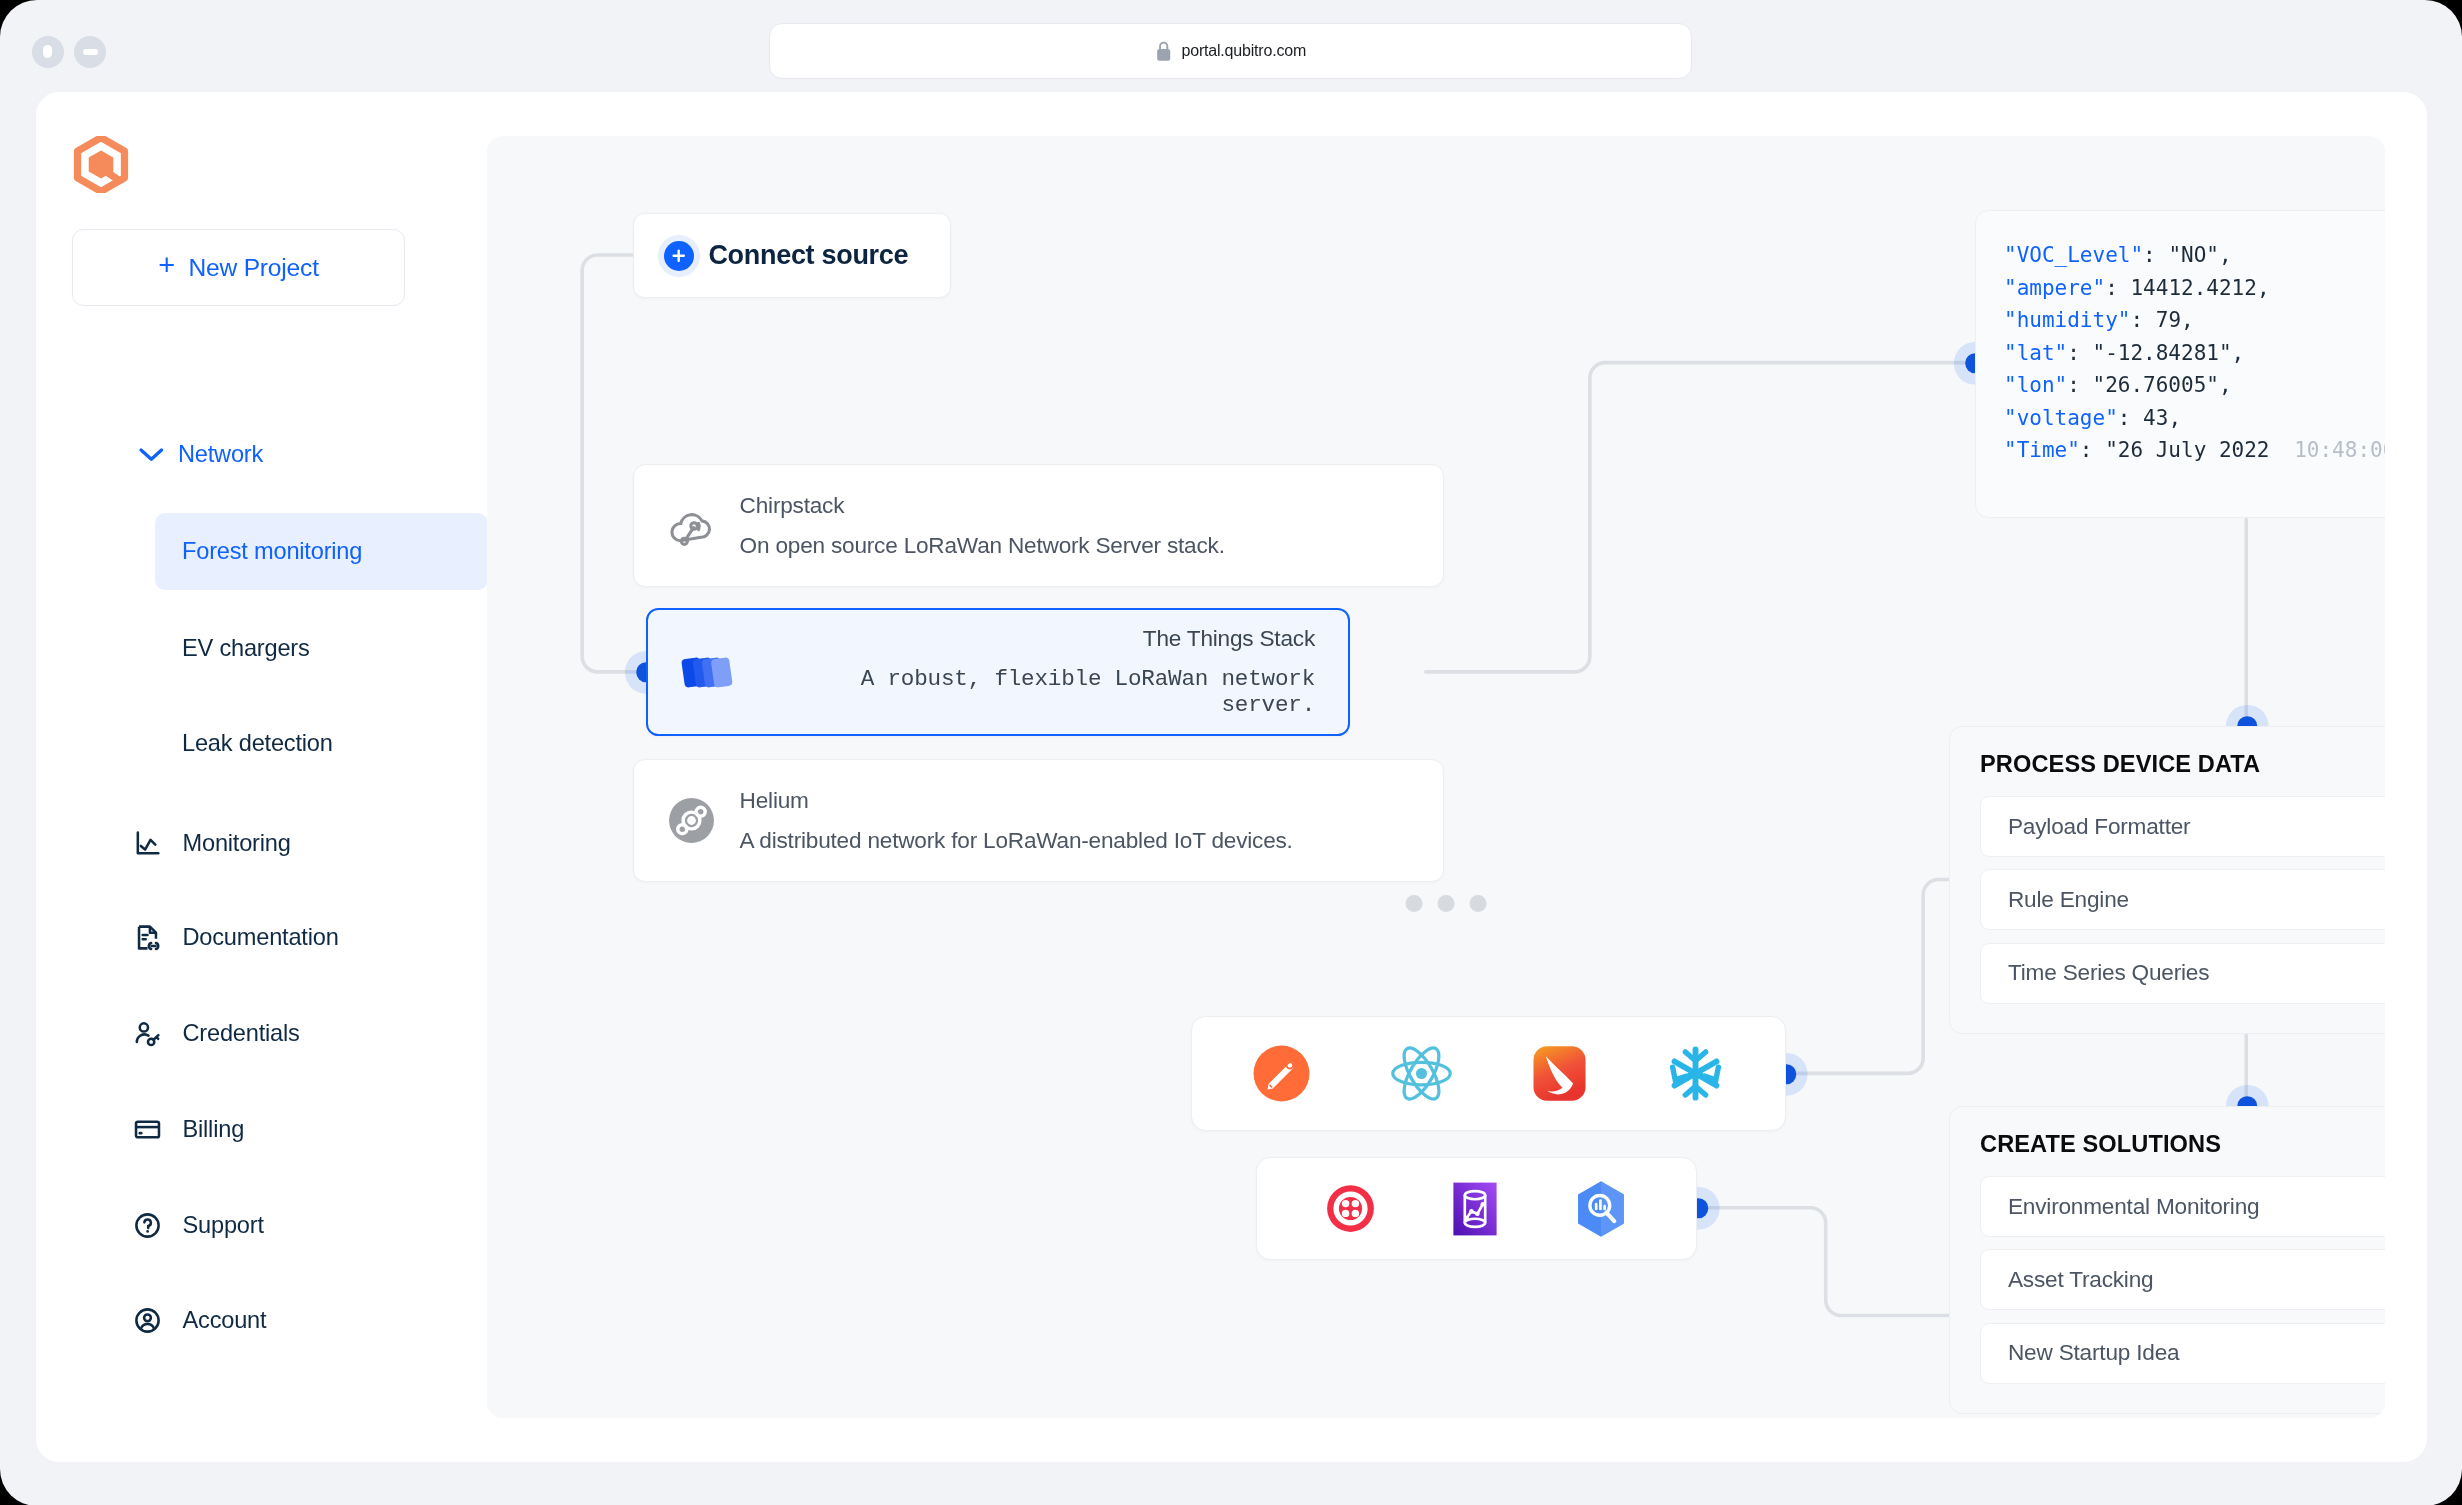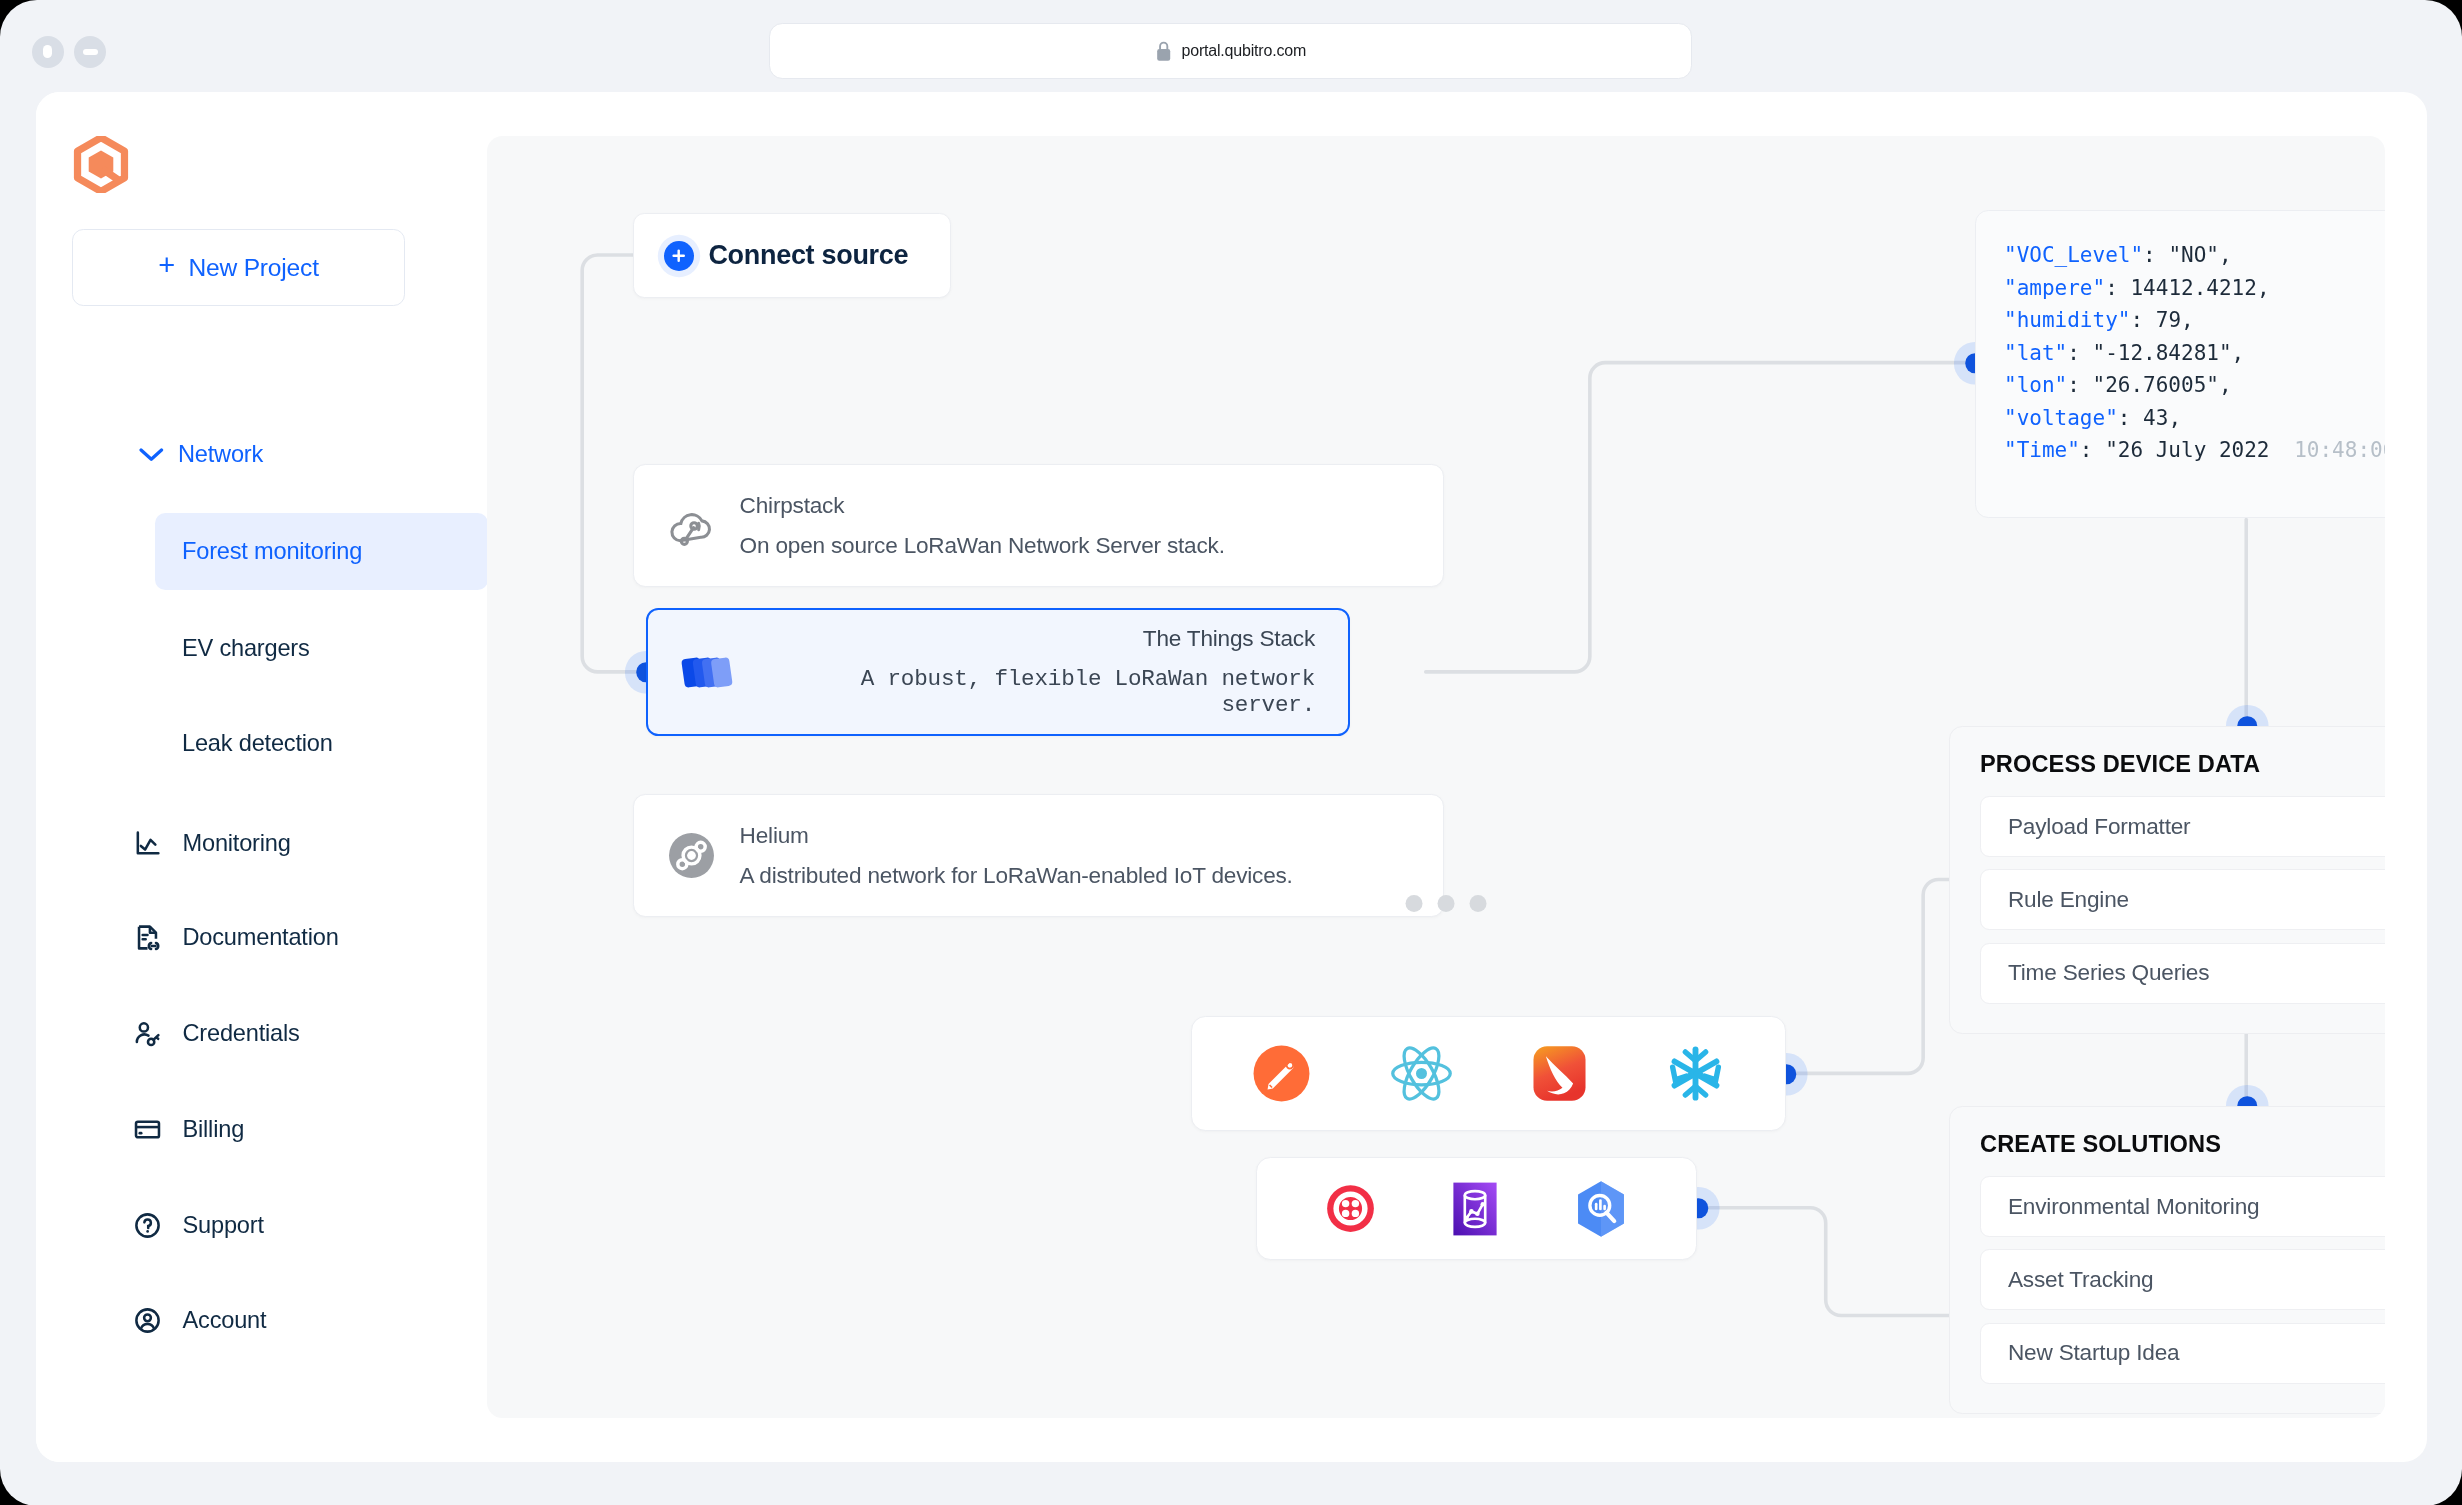--- a/index.html
+++ b/index.html
@@ -244,21 +244,21 @@
   .source-desc {
     font-size: 22.6px;
     color: #4b5563;
     letter-spacing: -0.2px;
   }
   .source-card.selected .source-title { color: #3b4654; }
   .source-card.selected .source-desc { color: #3b4654; font-family: Liberation Mono, monospace; }
 
   #card-chirpstack { left: 146px; top: 328px;  width: 811px; height: 123px; }
   #card-thethings  { left: 159px; top: 472px;  width: 704px; height: 128px; text-align: right; }
-  #card-helium     { left: 146px; top: 658px; width: 811px; height: 123px; }
+  #card-helium     { left: 146px; top: 623px; width: 811px; height: 123px; }
 
   #pagination-dots {
     left: 959px; top: 759px;
     display: flex; gap: 14.4px;
     transform: translateX(-50%);
   }
   .page-dot {
     width: 17.4px; height: 17.4px;
     border-radius: 50%;
     background: #d7dade;

